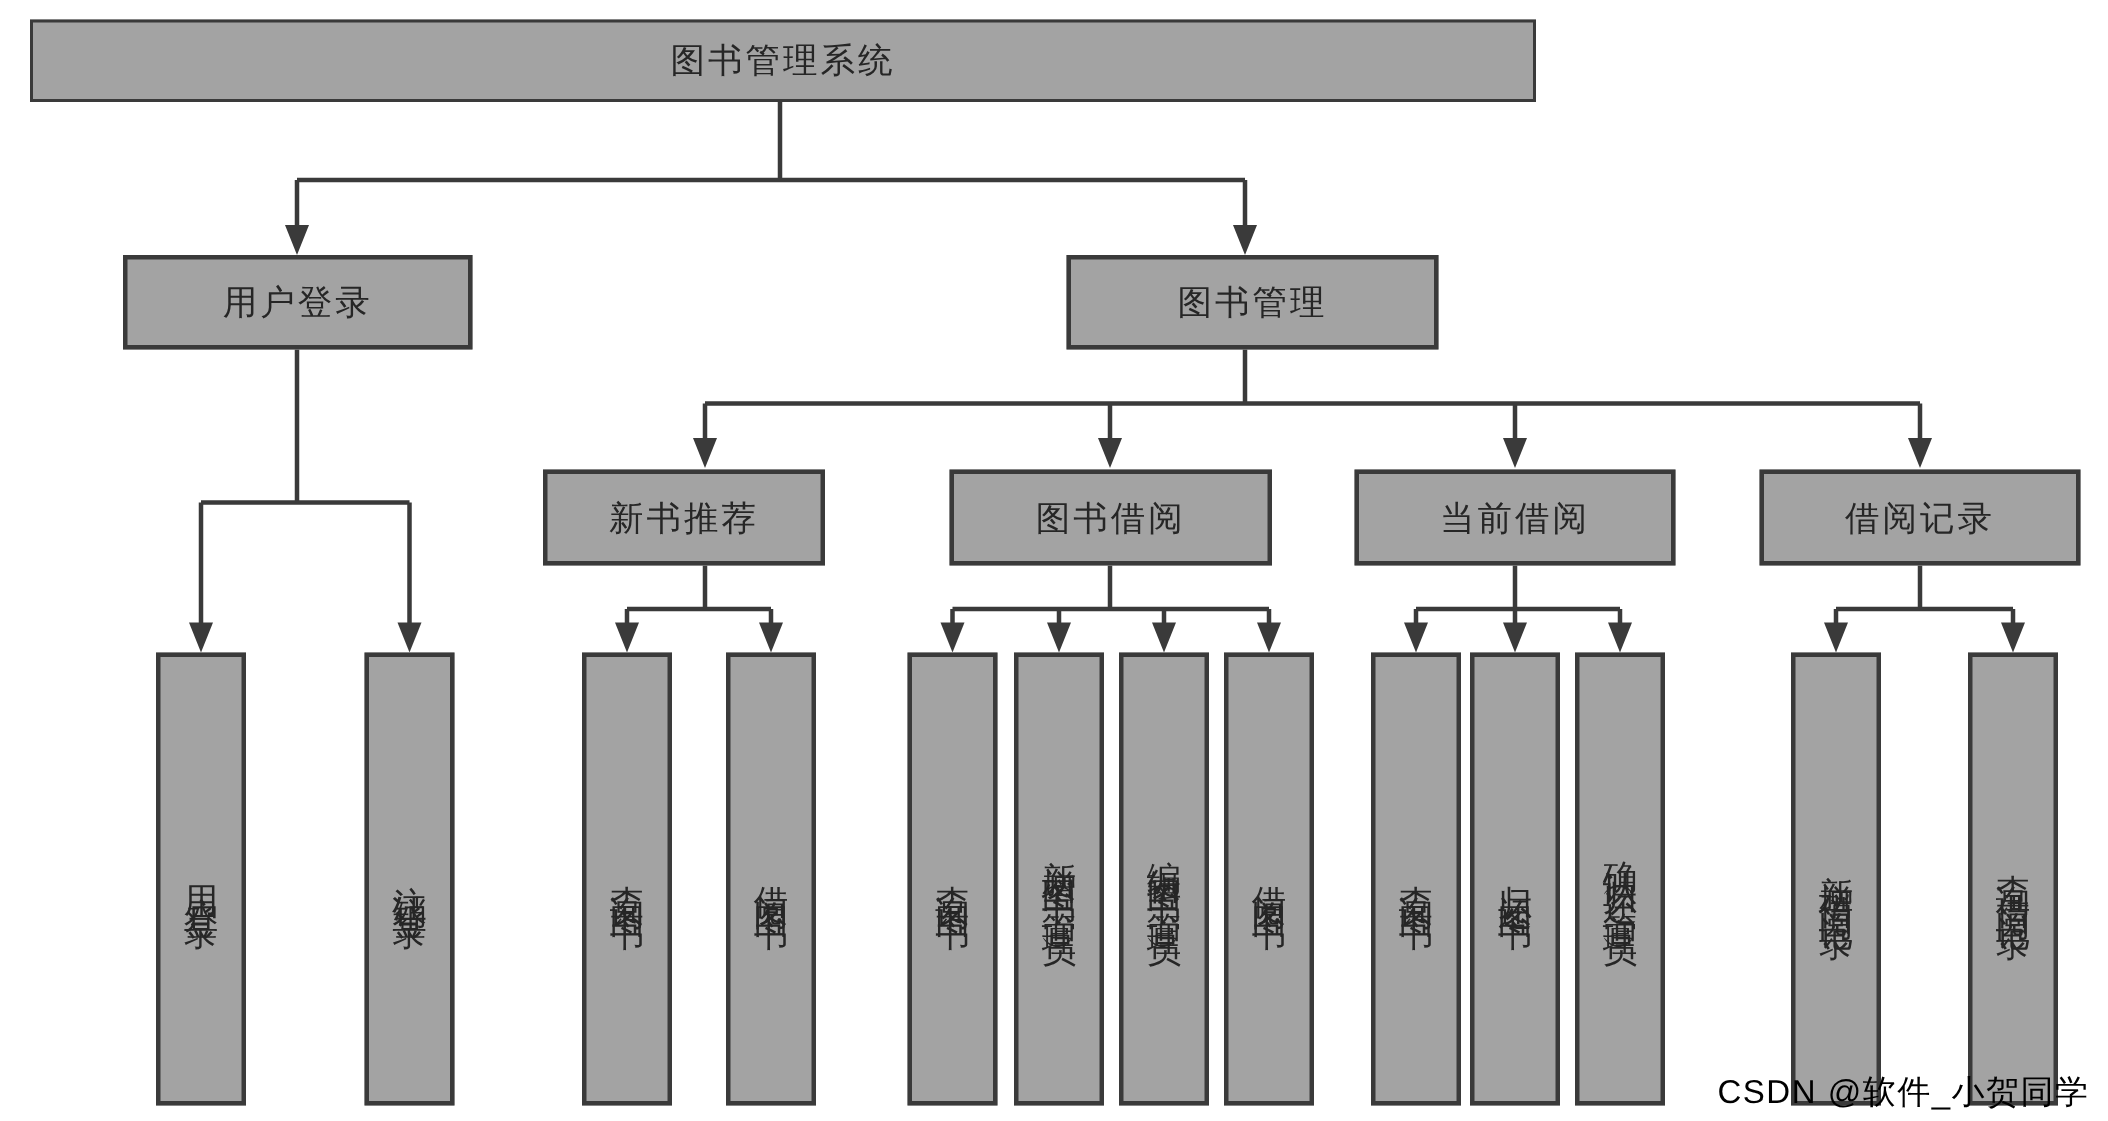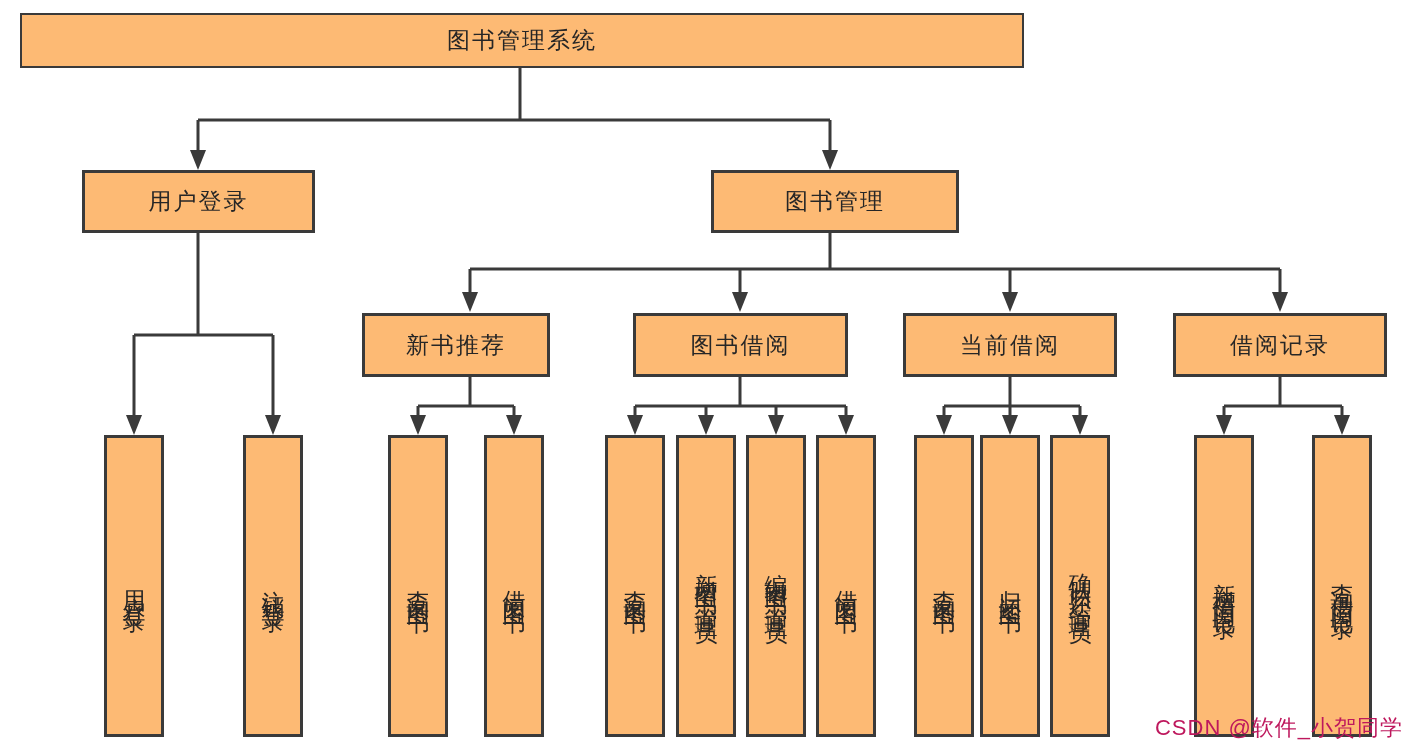--- a/index.html
+++ b/index.html
@@ -14,21 +14,21 @@
   .connectors {
     position: absolute;
     left: 0; top: 0;
     width: 1405px; height: 747px;
     pointer-events: none;
   }
   .box {
     position: absolute;
     box-sizing: border-box;
     border: 3px solid #3a3a3a;
-    background: #fdba74;
+    background: #a3a3a3;
     display: flex;
     align-items: center;
     justify-content: center;
     color: #262626;
   }
   .hlabel {
     font-size: 23px;
     letter-spacing: 2px;
     white-space: nowrap;
   }
@@ -36,23 +36,23 @@
   .vlabel {
     writing-mode: vertical-rl;
     font-size: 23px;
     letter-spacing: 7px;
     line-height: 1;
     white-space: nowrap;
   }
   .watermark {
     position: absolute;
     top: 713px;
-    right: 2px;
+    right: 12px;
     font-size: 22px;
-    color: #be185d;
+    color: #000000;
     letter-spacing: 1px;
     white-space: nowrap;
   }
 </style>
 </head>
 <body>
 
 <div class="canvas">
 
   <svg class="connectors" viewBox="0 0 1405 747" xmlns="http://www.w3.org/2000/svg">

